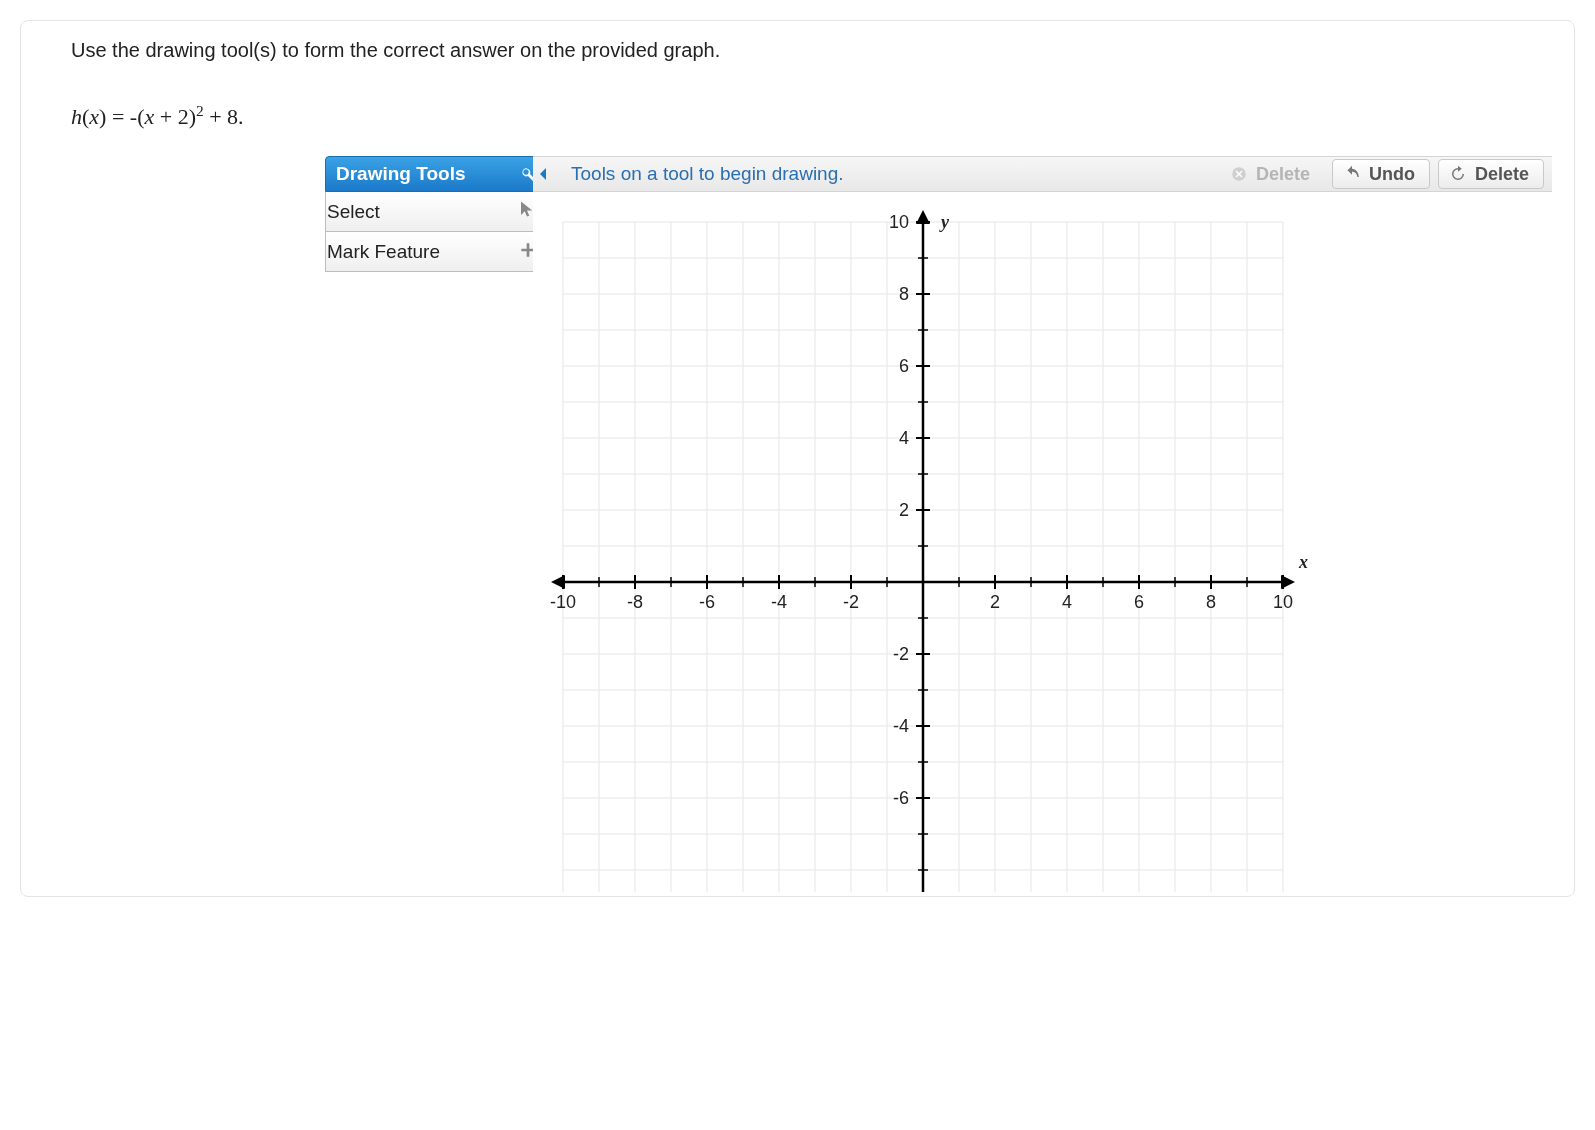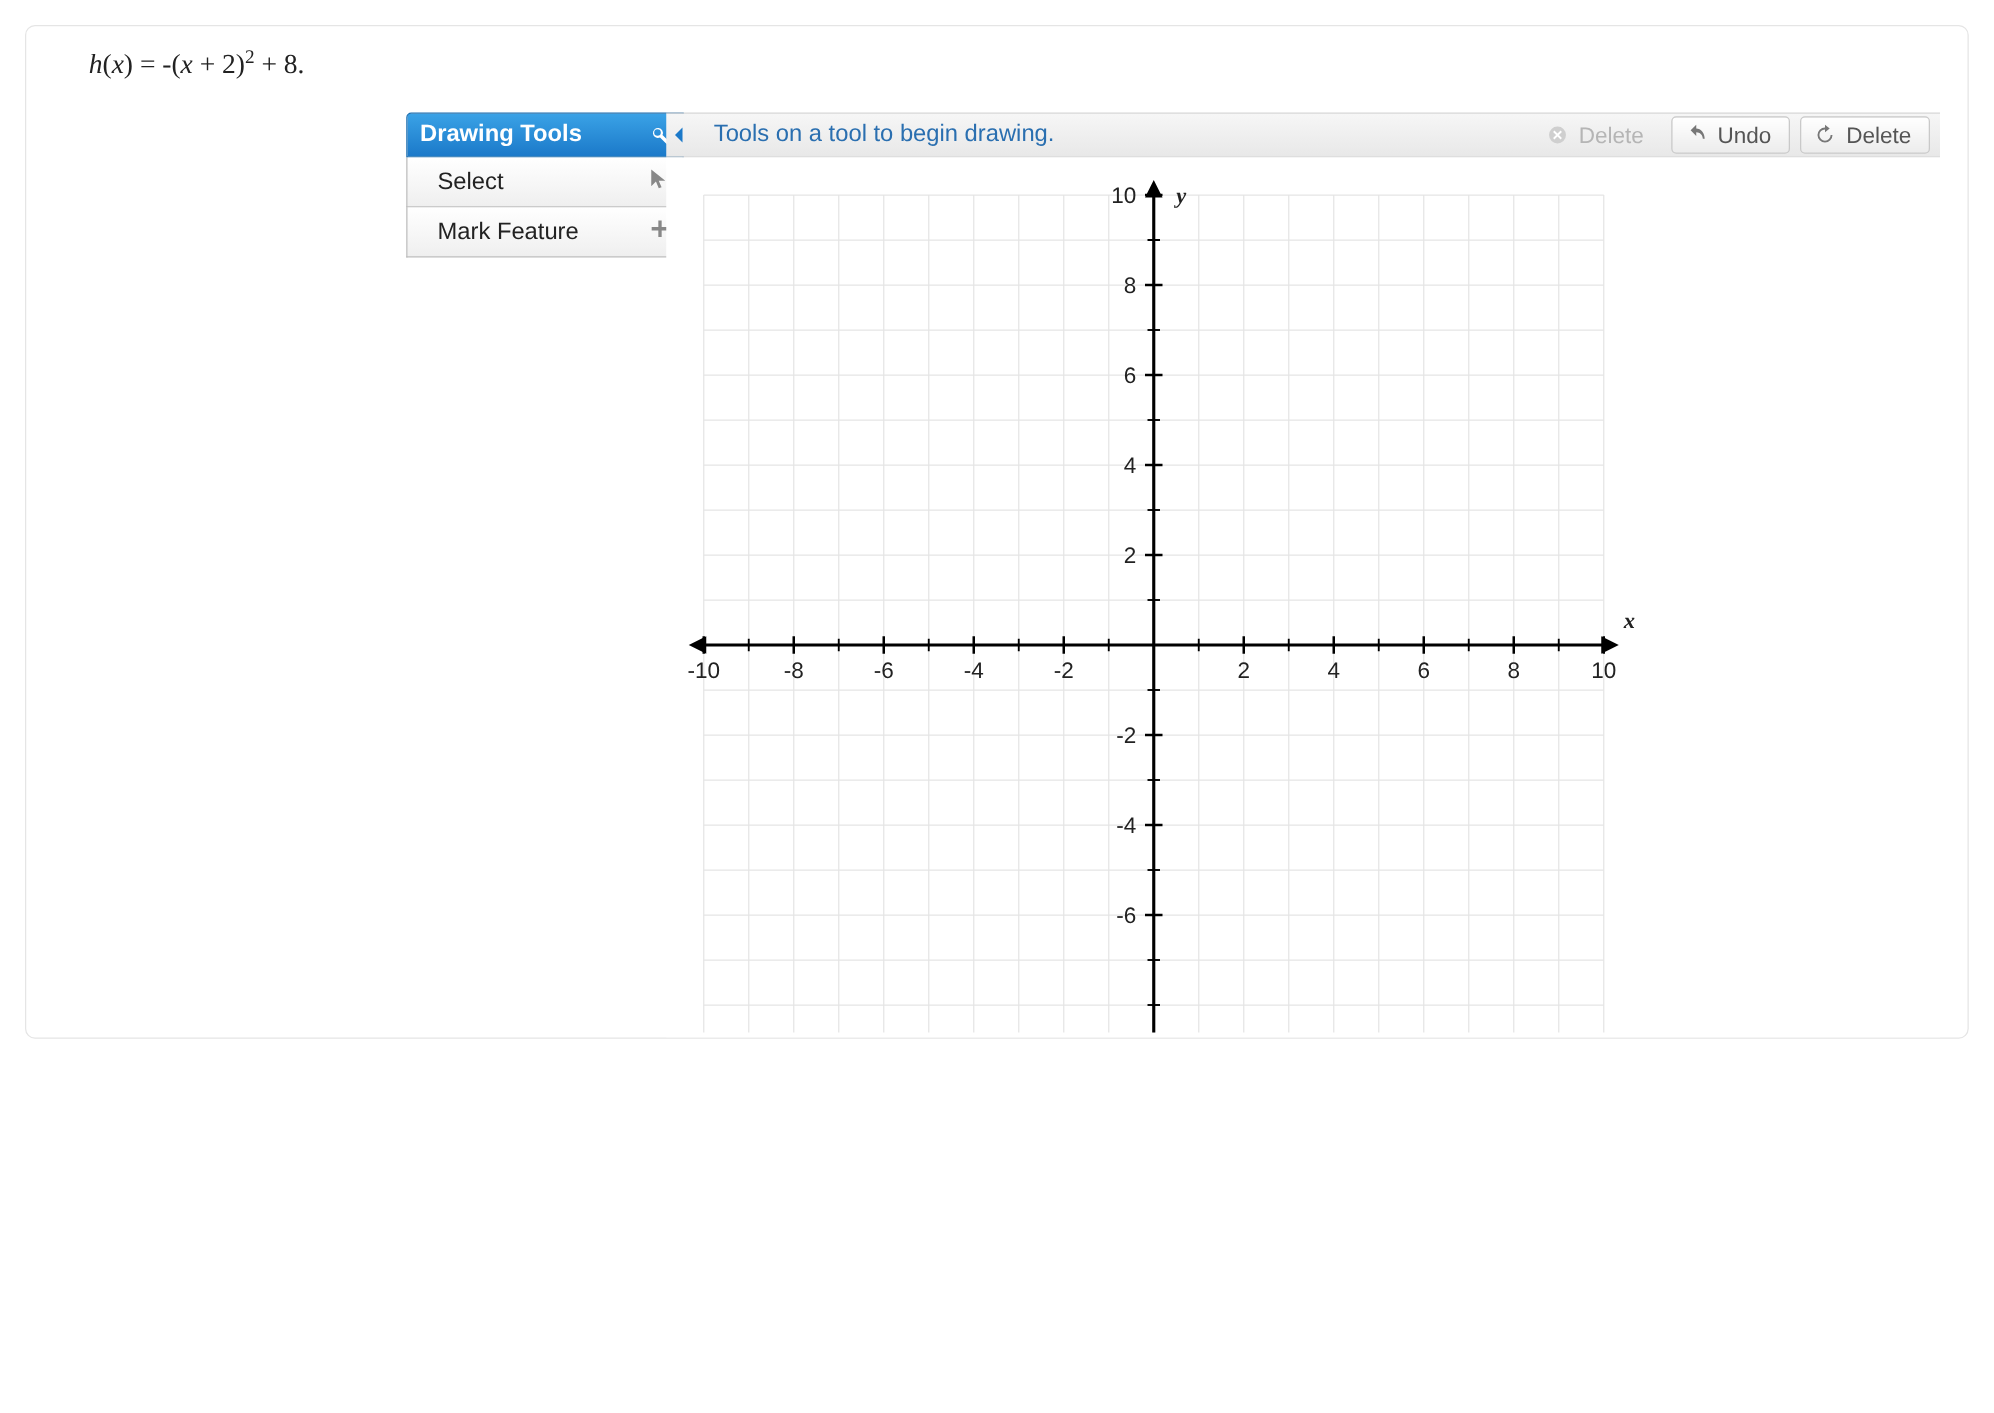--- a/index.html
+++ b/index.html
@@ -65,21 +65,21 @@
   .panel-header-icons { display: flex; align-items: center; gap: 6px; }
   .wrench {
     width: 16px; height: 16px; fill: #fff;
   }
   .tool-item {
     display: flex;
     align-items: center;
     justify-content: space-between;
     border: 1px solid #bcbcbc;
     border-top: none;
-    padding: 8px 10px 8px 24px;
+    padding: 8px 10px 8px 1px;
     height: 40px;
     font-size: 19px;
     background: linear-gradient(#ffffff, #efefef);
     cursor: pointer;
   }
   .tool-item:first-of-type { }
   .tool-icon { color: #666; }
 
   
   .toolbar {
@@ -93,21 +93,21 @@
     border-bottom: 1px solid #d5d5d5;
     display: flex;
     align-items: center;
     justify-content: space-between;
     padding: 0 8px 0 20px;
   }
   .toolbar-hint {
     color: #2a6fb0;
     font-size: 19px;
   }
-  .toolbar-buttons { display: flex; gap: 8px; align-items: flex-start; }
+  .toolbar-buttons { display: flex; gap: 8px; align-items: flex-start; font-weight: bold; }
   .tbtn {
     height: 30px;
     padding: 0 14px 0 10px;
     border: 1px solid #c9c9c9;
     border-radius: 4px;
     background: linear-gradient(#ffffff, #ececec);
     display: inline-flex;
     align-items: center;
     gap: 8px;
     font-size: 18px;
@@ -133,20 +133,21 @@
     height: 100%;
   }
   svg.grid { position: absolute; left: 0; top: 0; }
 </style>
 </head>
 <body>
 
 <div class="page">
   <div class="card">
     <div class="question-area">
+      <div class="question-line">Use the drawing tool(s) to form the correct answer on the provided graph.</div>
       <div class="formula">
         <span>h</span><span class="rm">(</span><span>x</span><span class="rm">)</span><span class="rm"> = -(</span><span>x</span><span class="rm"><span> + 2)</span></span><sup>2</sup><span class="rm"> + 8.</span>
       </div>
     </div>
 
     <div class="tool-area">
 
       <div class="panel">
         <div class="panel-header">
           <span>Drawing Tools</span>

